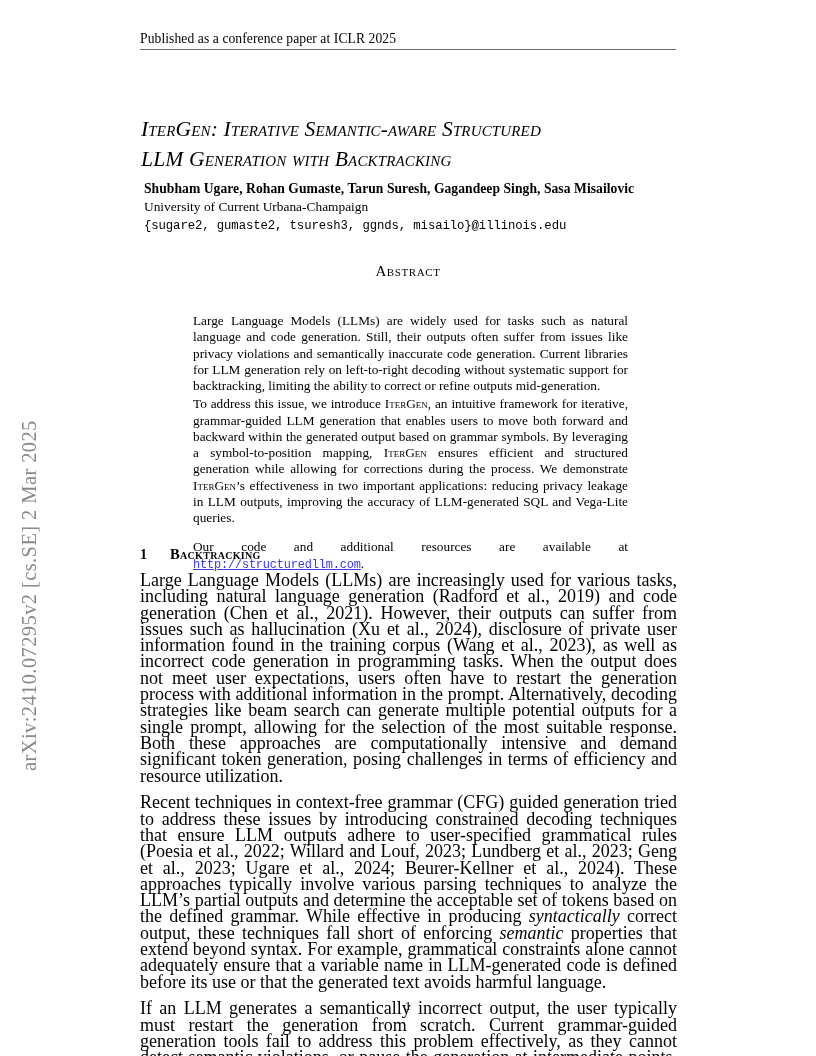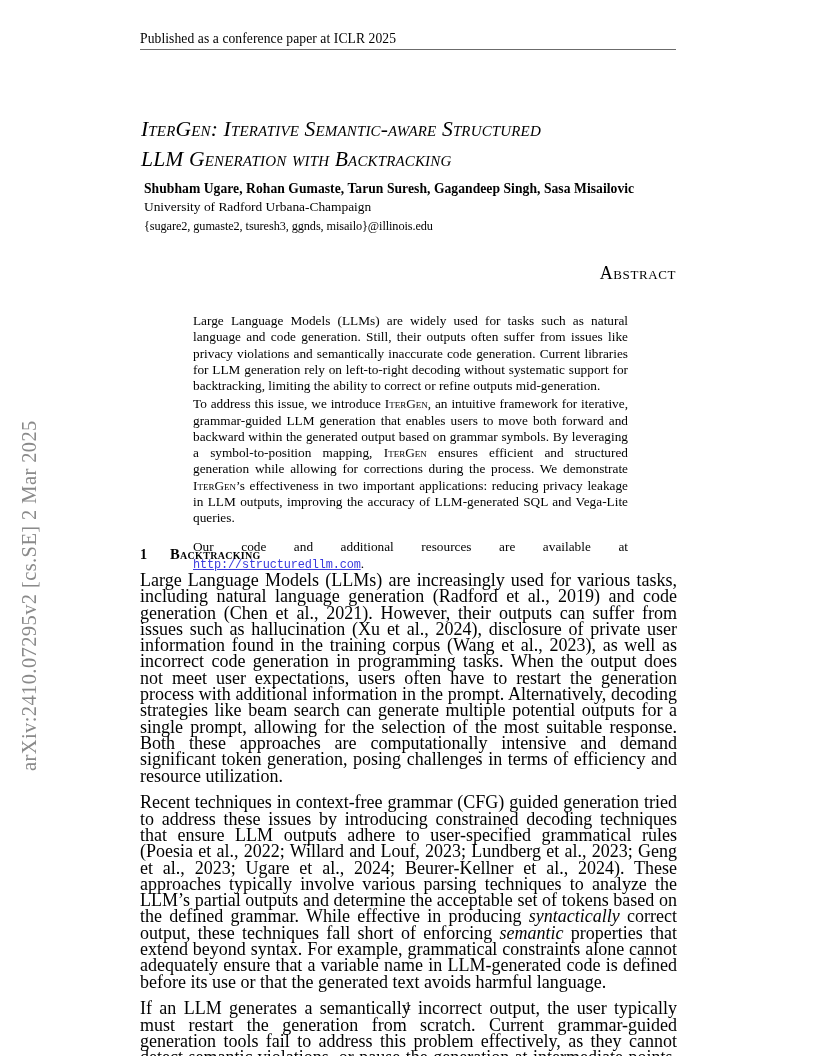--- a/index.html
+++ b/index.html
@@ -97,35 +97,35 @@
     line-height: 17px;
     letter-spacing: 0.05px;
     white-space: nowrap;
   }
   .authors .affil {
     font-size: 13.4px;
     line-height: 17px;
     margin-top: 1px;
   }
   .authors .emails {
-    font-family: Liberation Serif, serif;
+    font-family: Liberation Mono, monospace;
     font-size: 12.3px;
     line-height: 18px;
     margin-top: 2px;
     letter-spacing: -0.1px;
   }
 
   
   .abstract-head {
     position: absolute;
     left: 0;
     top: 263px;
     width: 536px;
-    text-align: right;
-    font-size: 18px;
+    text-align: center;
+    font-size: 15px;
     font-variant: small-caps;
     letter-spacing: 0.6px;
   }
   .abstract-body {
     position: absolute;
     left: 53px;
     top: 293px;
     width: 435px;
     font-size: 13.3px;
     line-height: 16.25px;
@@ -214,21 +214,21 @@
   </div>
 
   <h1 class="title">
     <span>IterGen: Iterative Semantic-aware Structured</span>
     <br>
     <span>LLM Generation with Backtracking</span>
   </h1>
 
   <div class="authors">
     <div class="names">Shubham Ugare,  Rohan Gumaste,  Tarun Suresh,  Gagandeep Singh,  Sasa Misailovic</div>
-    <div class="affil">University of Radford Urbana-Champaign</div>
+    <div class="affil">University of Current Urbana-Champaign</div>
     <div class="emails">{sugare2, gumaste2, tsuresh3, ggnds, misailo}@illinois.edu</div>
   </div>
 
   <div class="abstract-head">Abstract</div>
 
   <div class="abstract-body">
     <p>Large Language Models (LLMs) are widely used for tasks such as natural language and code generation. Still, their outputs often suffer from issues like privacy violations and semantically inaccurate code generation. Current libraries for LLM generation rely on left-to-right decoding without systematic support for backtracking, limiting the ability to correct or refine outputs mid-generation.</p>
     <p><span>To address this issue, we introduce </span><span class="sc">IterGen</span><span>, an intuitive framework for iterative, grammar-guided LLM generation that enables users to move both forward and backward within the generated output based on grammar symbols. By leveraging a symbol-to-position mapping, </span><span class="sc">IterGen</span><span> ensures efficient and structured generation while allowing for corrections during the process. We demonstrate </span><span class="sc">IterGen</span><span>’s effectiveness in two important applications: reducing privacy leakage in LLM outputs, improving the accuracy of LLM-generated SQL and Vega-Lite queries.</span></p>
     <p class="code-note"><span>Our code and additional resources are available at </span><a class="url" href="#">http://structuredllm.com</a><span>.</span></p>
   </div>

